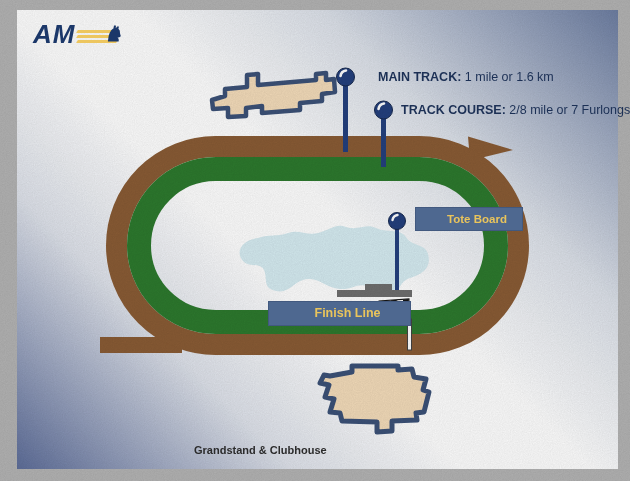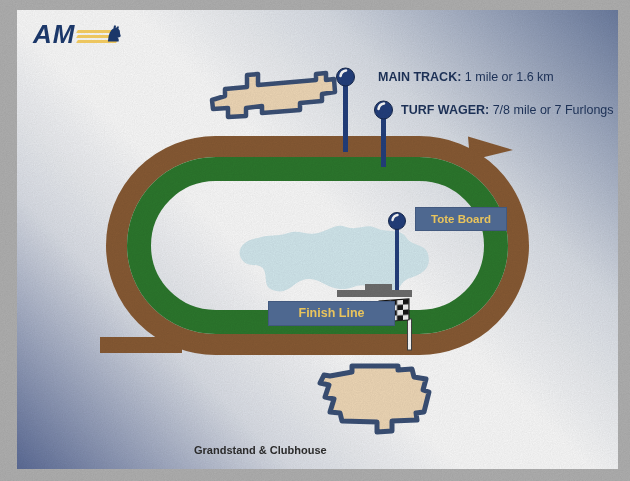--- a/index.html
+++ b/index.html
@@ -20,21 +20,21 @@
   .logo-wager{font-size:22px;margin-top:-2px;letter-spacing:0.5px;}
 
   
   .callout{position:absolute;font-size:12.5px;color:var(--text-navy,#1c3055);white-space:nowrap;}
   .callout b{font-weight:bold;}
   .callout-main{left:363px;top:70px;padding-left:15px;}
   .callout-turf{left:401px;top:103px;}
 
   
   .badge{position:absolute;background:var(--badge-bg,#4e6890);color:var(--badge-text,#e9c45c);
-    font-weight:bold;text-align:center;box-shadow:0 0 0 1px rgba(30,45,75,.25) inset;}
+    font-weight:bold;text-align:center;box-shadow:0 0 0 1px rgba(30,45,75,.25) inset;padding-left:16px;}
   .badge-tote{left:415px;top:207px;width:92px;height:24px;font-size:11.5px;line-height:24px;}
   .badge-finish{left:268px;top:301px;width:127px;height:25px;font-size:12.5px;line-height:25px;}
 
   .caption{position:absolute;left:194px;top:396px;font-size:11px;font-weight:bold;color:#2b2b2b;white-space:nowrap;margin-top:48px;}
 </style>
 </head>
 <body>
 
 <div class="stage">
   <div class="panel"></div>
@@ -98,19 +98,19 @@
     <rect width="630" height="481" filter="url(#grain)" opacity="0.09"></rect>
   </svg>
 
   <div class="logo">
     <div class="logo-row">
       <span class="logo-am">AM</span><span class="logo-stripes"><i></i><i></i><i></i><span class="logo-horse">♞</span></span>
     </div>
   </div>
 
   <div class="callout callout-main"><b>MAIN TRACK:</b><span> 1 mile or 1.6 km</span></div>
-  <div class="callout callout-turf"><b>TURF WAGER:</b><span> 7/8 mile or 7 Furlongs</span></div>
+  <div class="callout callout-turf"><b>TRACK COURSE:</b><span> 2/8 mile or 7 Furlongs</span></div>
 
   <div class="badge badge-tote">Tote Board</div>
   <div class="badge badge-finish">Finish Line</div>
 
   <div class="caption">Grandstand &amp; Clubhouse</div>
 </div>
 
 </body></html>

